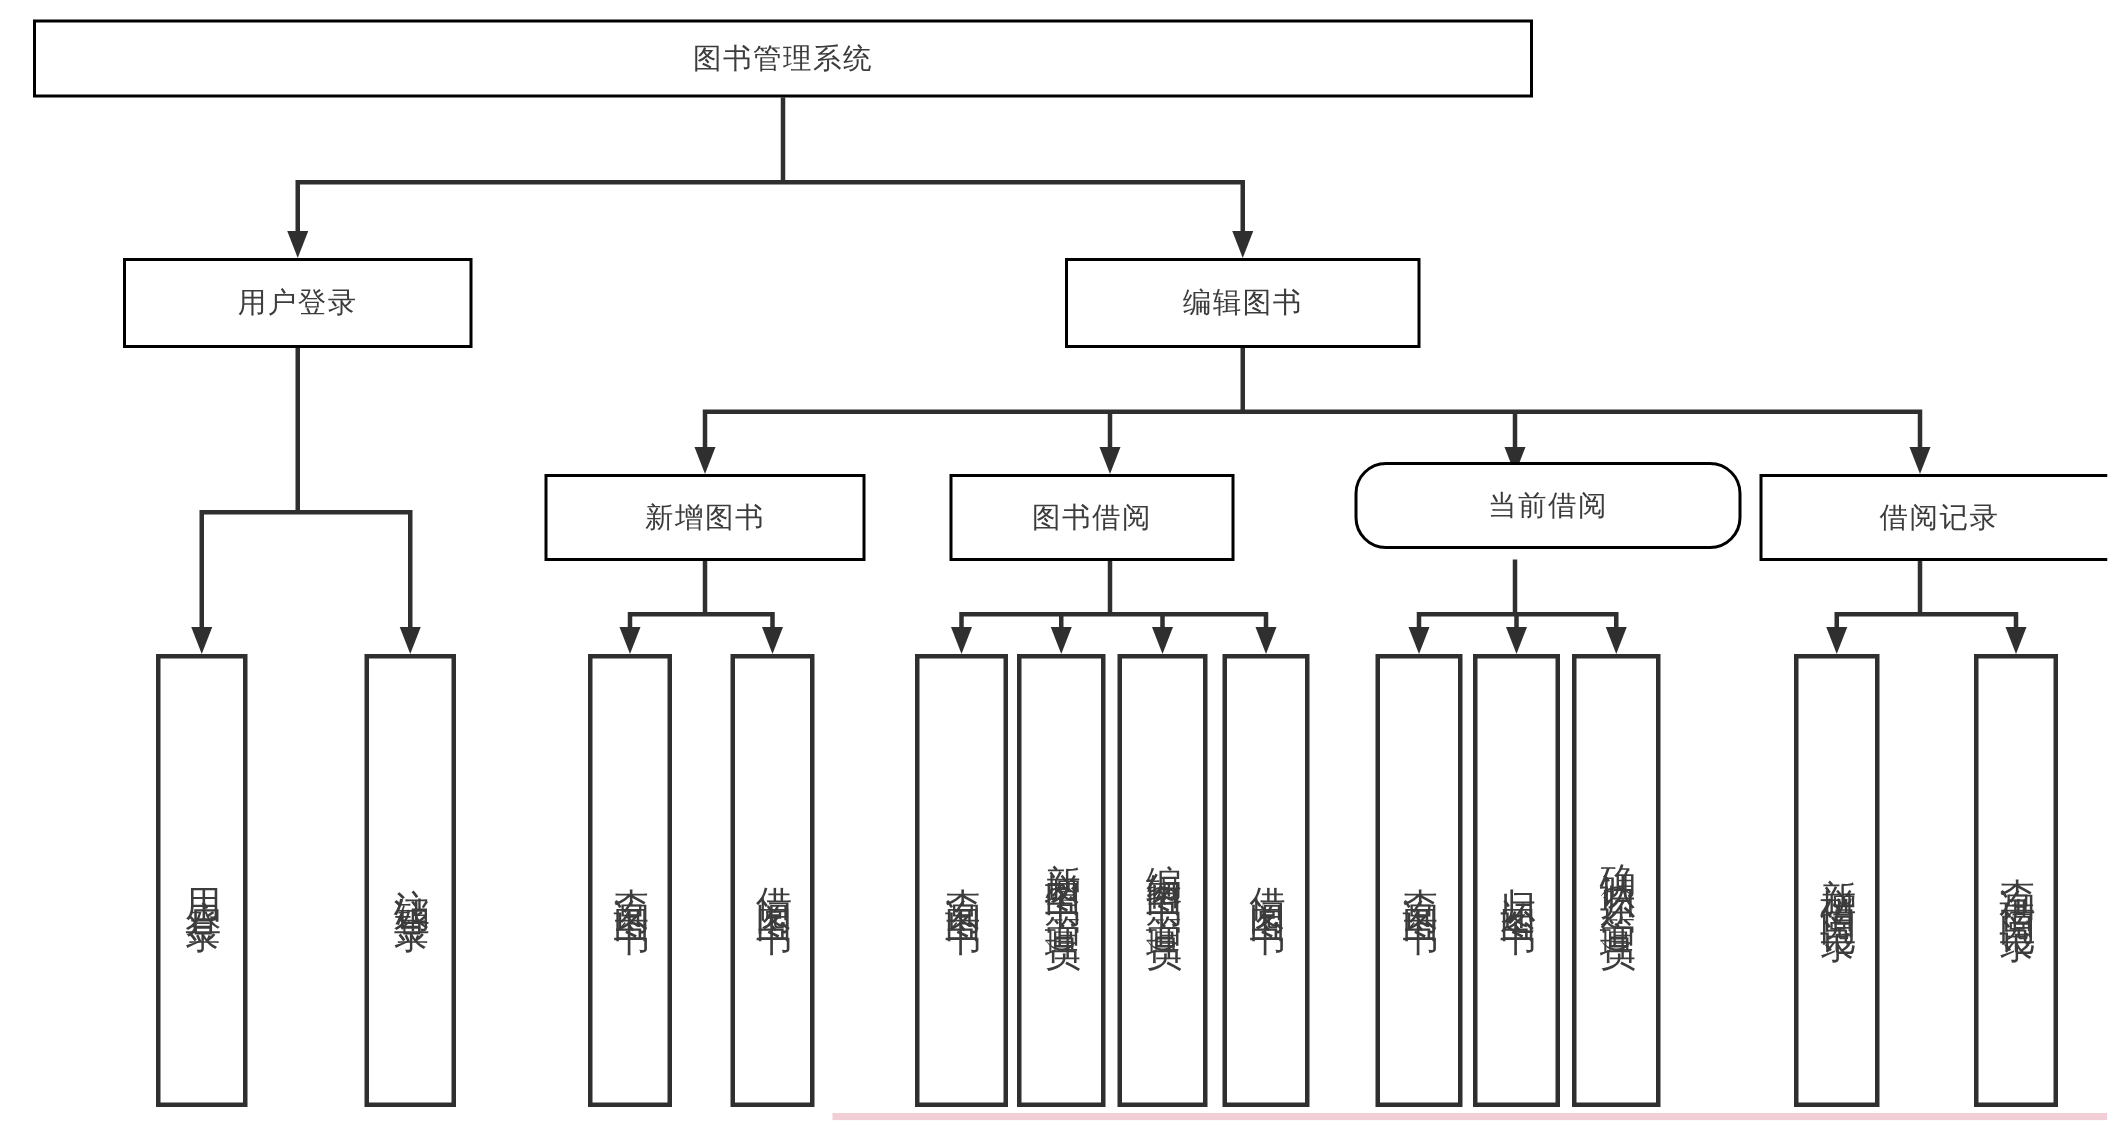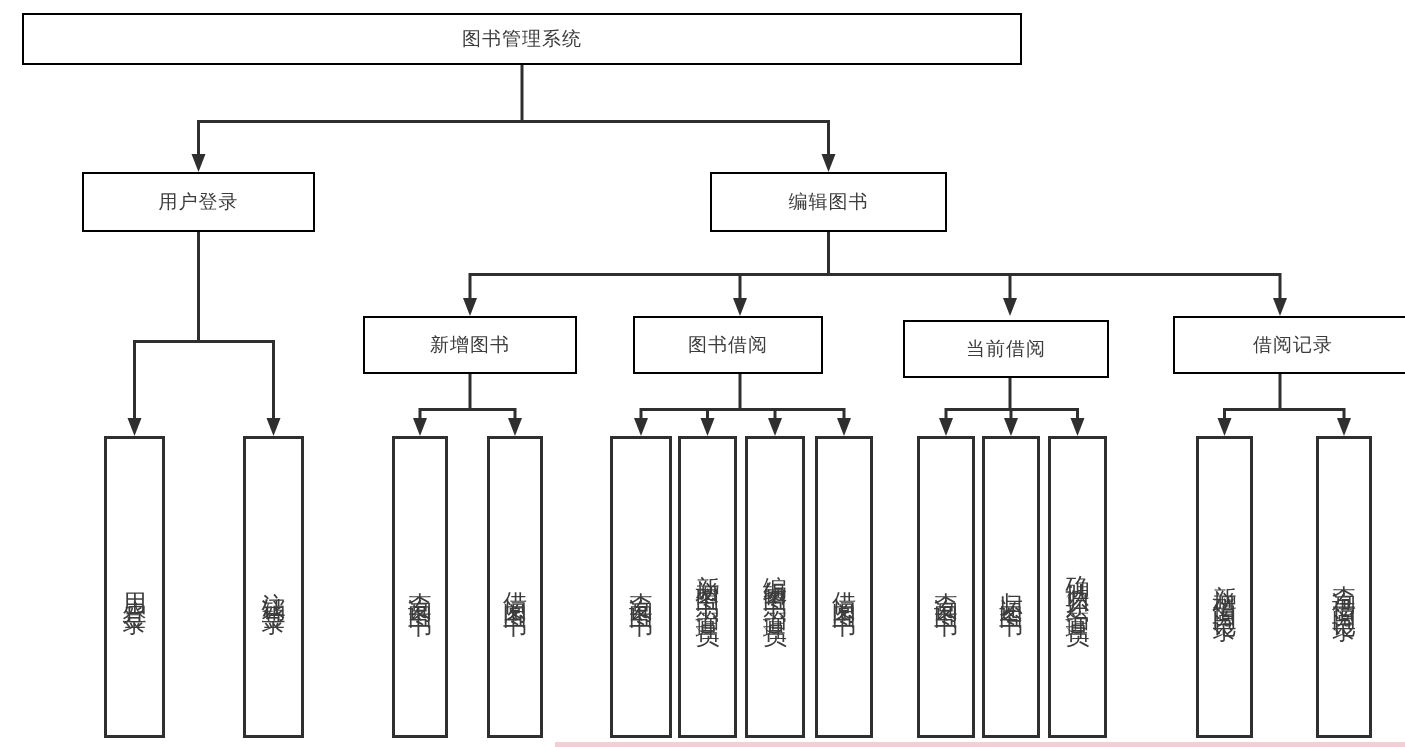--- a/index.html
+++ b/index.html
@@ -107,21 +107,21 @@
     </g>
   </svg>
 
   <div class="box" style="left:22px;top:13px;width:1000px;height:52px;">图书管理系统</div>
 
   <div class="box" style="left:82px;top:172px;width:233px;height:60px;">用户登录</div>
   <div class="box" style="left:710px;top:172px;width:237px;height:60px;">编辑图书</div>
 
   <div class="box" style="left:363px;top:316px;width:214px;height:58px;">新增图书</div>
   <div class="box" style="left:633px;top:316px;width:190px;height:58px;">图书借阅</div>
-  <div class="box" style="left:903px;top:320px;width:206px;height:58px;">当前借阅</div>
+  <div class="box" style="left:903px;top:308px;width:258px;height:58px;border-radius:21px;">当前借阅</div>
   <div class="box" style="left:1173px;top:316px;width:240px;height:58px;">借阅记录</div>
 
   <div class="vbox" style="left:104px;top:436px;width:61px;height:302px;">
     <span>用户登录</span>
   </div>
   <div class="vbox" style="left:243px;top:436px;width:61px;height:302px;">
     <span>注销登录</span>
   </div>
 
   <div class="vbox" style="left:392px;top:436px;width:56px;height:302px;">

